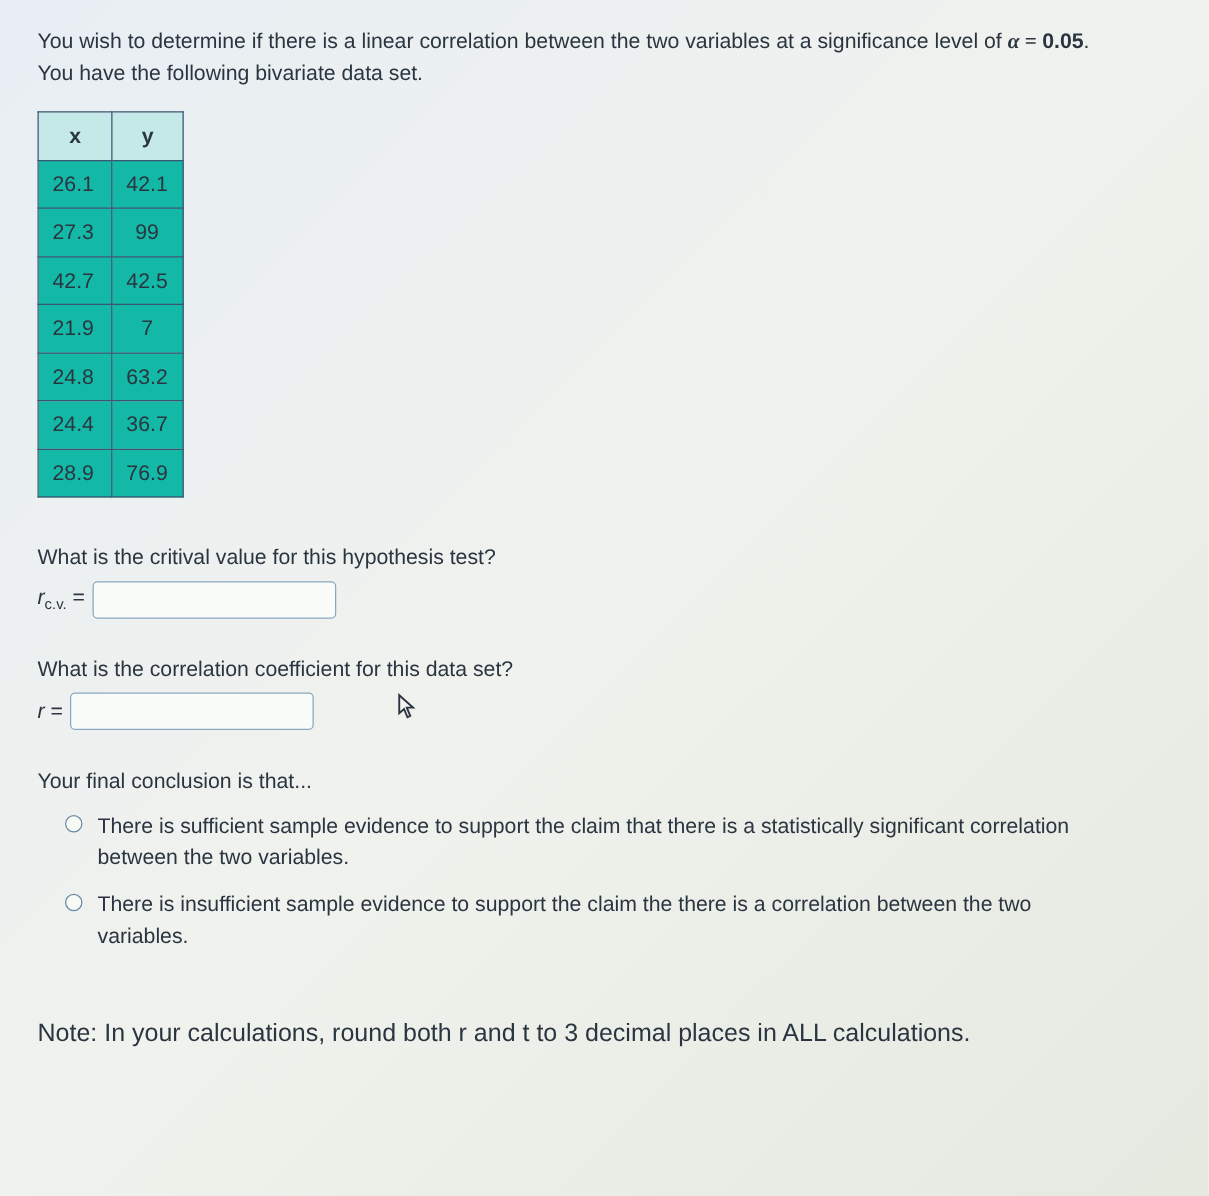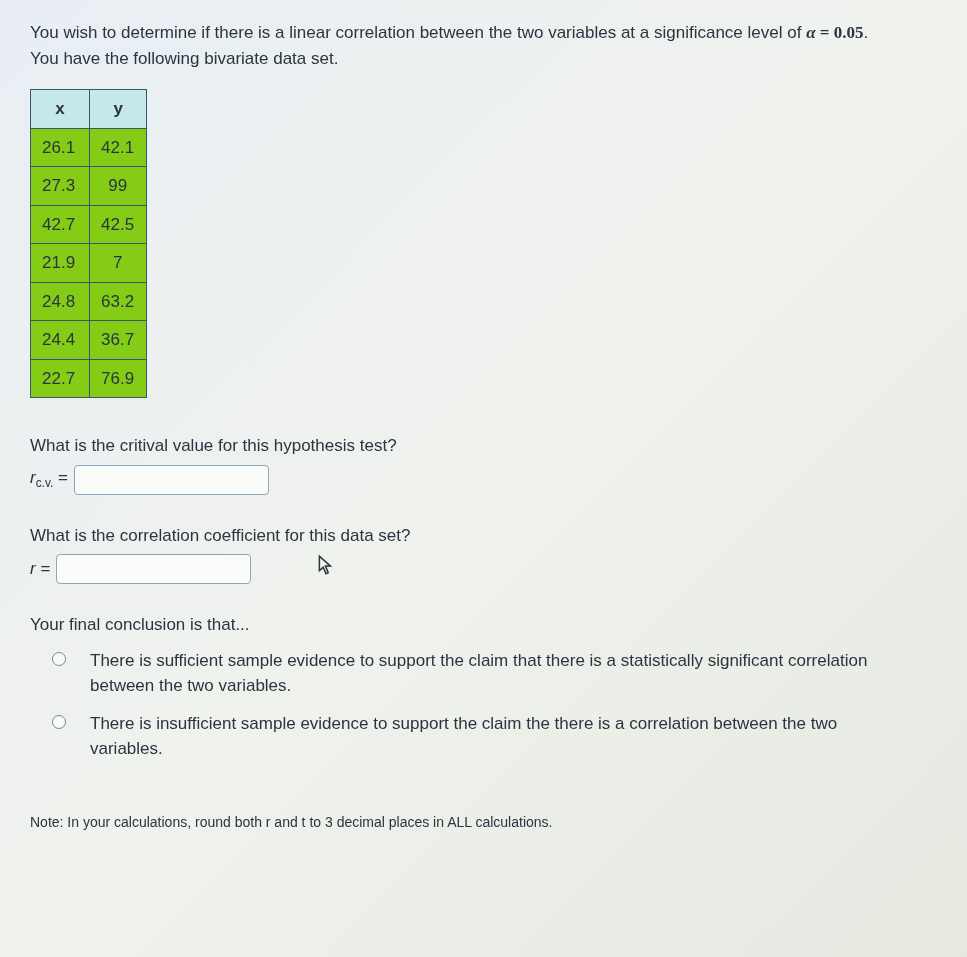--- a/index.html
+++ b/index.html
@@ -7,38 +7,38 @@
       font-family: Arial, Helvetica, sans-serif;
       background: linear-gradient(135deg, #e8eef4 0%, #f0f2ed 50%, #e5e9e0 100%);
       padding: 20px 30px;
       color: #2a3540;
       width: 967px;
       min-height: 957px;
       font-size: 17px;
       line-height: 1.5;
     }
     .intro { margin-bottom: 18px; max-width: 850px; }
-    .intro strong, .bold { font-weight: bold; font-family: Liberation Serif, serif; }
+    .intro strong, .bold { font-weight: bold; }
     
     .data-table {
       border-collapse: collapse;
       margin-bottom: 35px;
     }
     .data-table th, .data-table td {
       border: 1px solid #3a5570;
       padding: 6px 14px;
       text-align: center;
       min-width: 55px;
     }
     .data-table th {
       background: #c5e8e8;
       font-weight: bold;
     }
     .data-table td {
-      background: #84cc16;
+      background: #14b8a6;
       padding-left: 11px;
     }
     .data-table td:last-child { text-align: center; padding-right: 12px; }
 
     .question-block { margin-bottom: 28px; }
     .question-text { margin-bottom: 6px; }
     .inline-input-row {
       display: flex;
       align-items: center;
       gap: 6px;
@@ -58,34 +58,34 @@
     .cursor-icon {
       margin-left: 60px;
       display: inline-block;
     }
     .cursor-icon svg { width: 18px; height: 22px; }
 
     .options { margin-top: 10px; padding-left: 22px; }
     .option-row {
       display: flex;
       align-items: flex-start;
-      gap: 24px;
+      gap: 12px;
       margin-bottom: 12px;
       max-width: 820px;
     }
     .radio {
       width: 14px; height: 14px;
       border: 1.5px solid #6a8aa5;
       border-radius: 50%;
       flex-shrink: 0;
       margin-top: 4px;
       background: #f8faf6;
     }
     
-    .note { margin-top: 50px; font-size: 14px; }
+    .note { margin-top: 50px; font-size: 20px; }
     
     .alpha { font-family: 'Times New Roman', serif; font-style: italic; }
     .math-eq { font-family: 'Times New Roman', serif; }
   </style>
 </head>
 <body>
 
 <div class="intro">
   <span>You wish to determine if there is a linear correlation between the two variables at a significance level of </span><span class="alpha bold">α</span><span class="math-eq bold"> = </span><span class="bold">0.05</span><span>. You have the following bivariate data set.</span>
 </div>
@@ -116,21 +116,21 @@
       </tr>
     <tr>
         <td>24.8</td>
         <td>63.2</td>
       </tr>
     <tr>
         <td>24.4</td>
         <td>36.7</td>
       </tr>
     <tr>
-        <td>22.7</td>
+        <td>28.9</td>
         <td>76.9</td>
       </tr>
   </tbody>
 </table>
 
 <div class="question-block">
   <div class="question-text">What is the critival value for this hypothesis test?</div>
   <div class="inline-input-row">
     <span><span class="var-label">r</span><span class="sub">c.v.</span><span> = </span></span>
     <input type="text" class="text-field" value="" style="">

